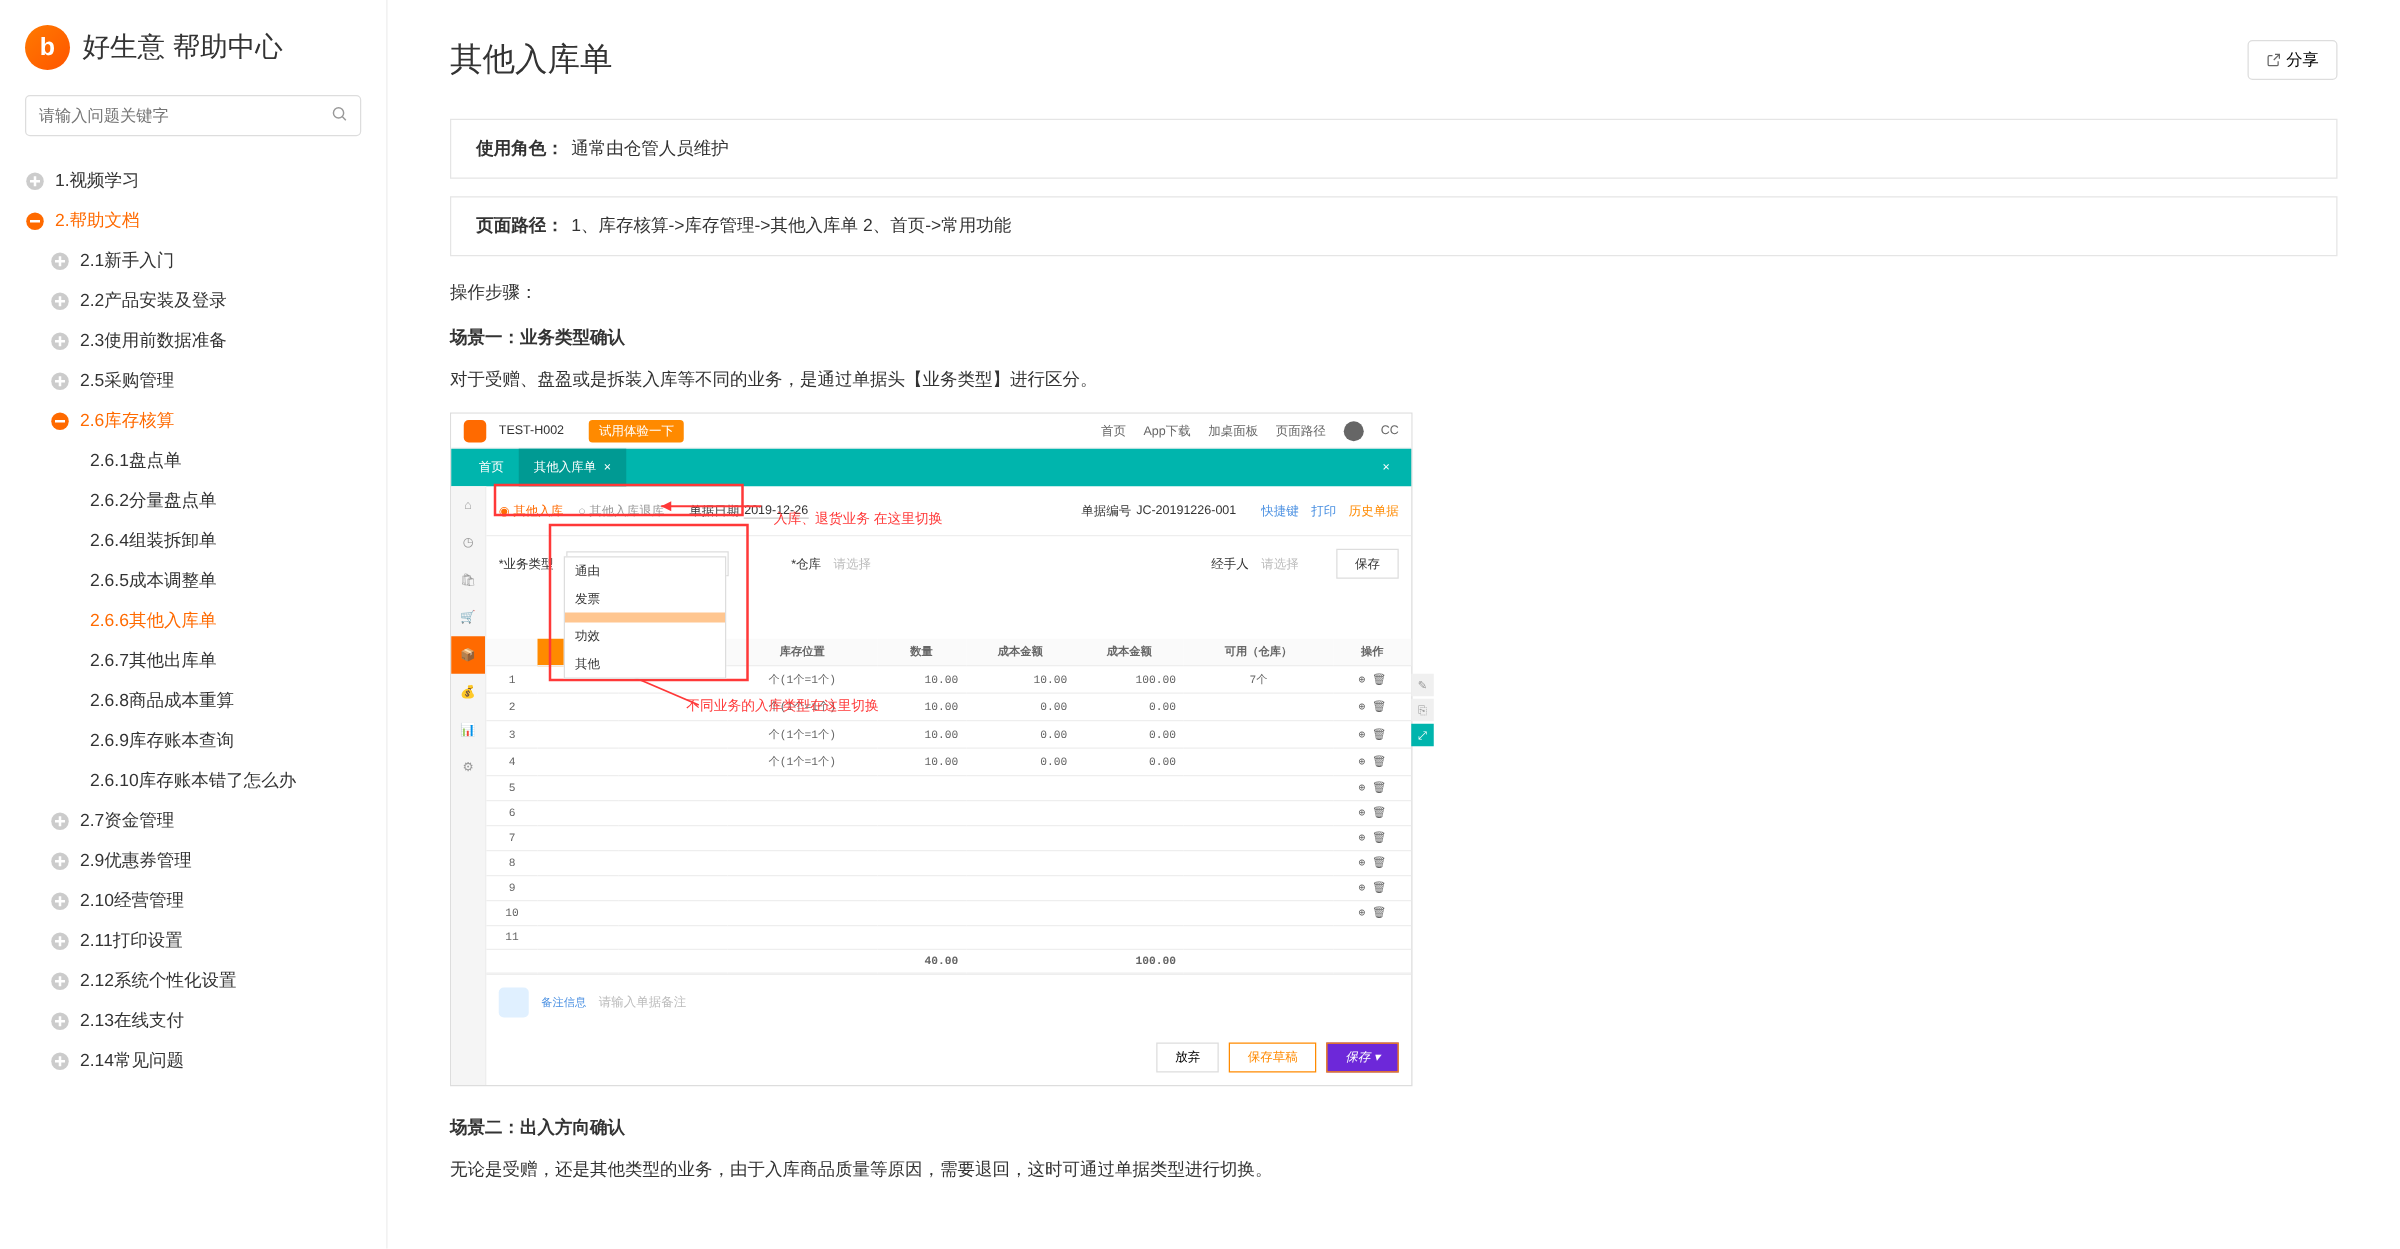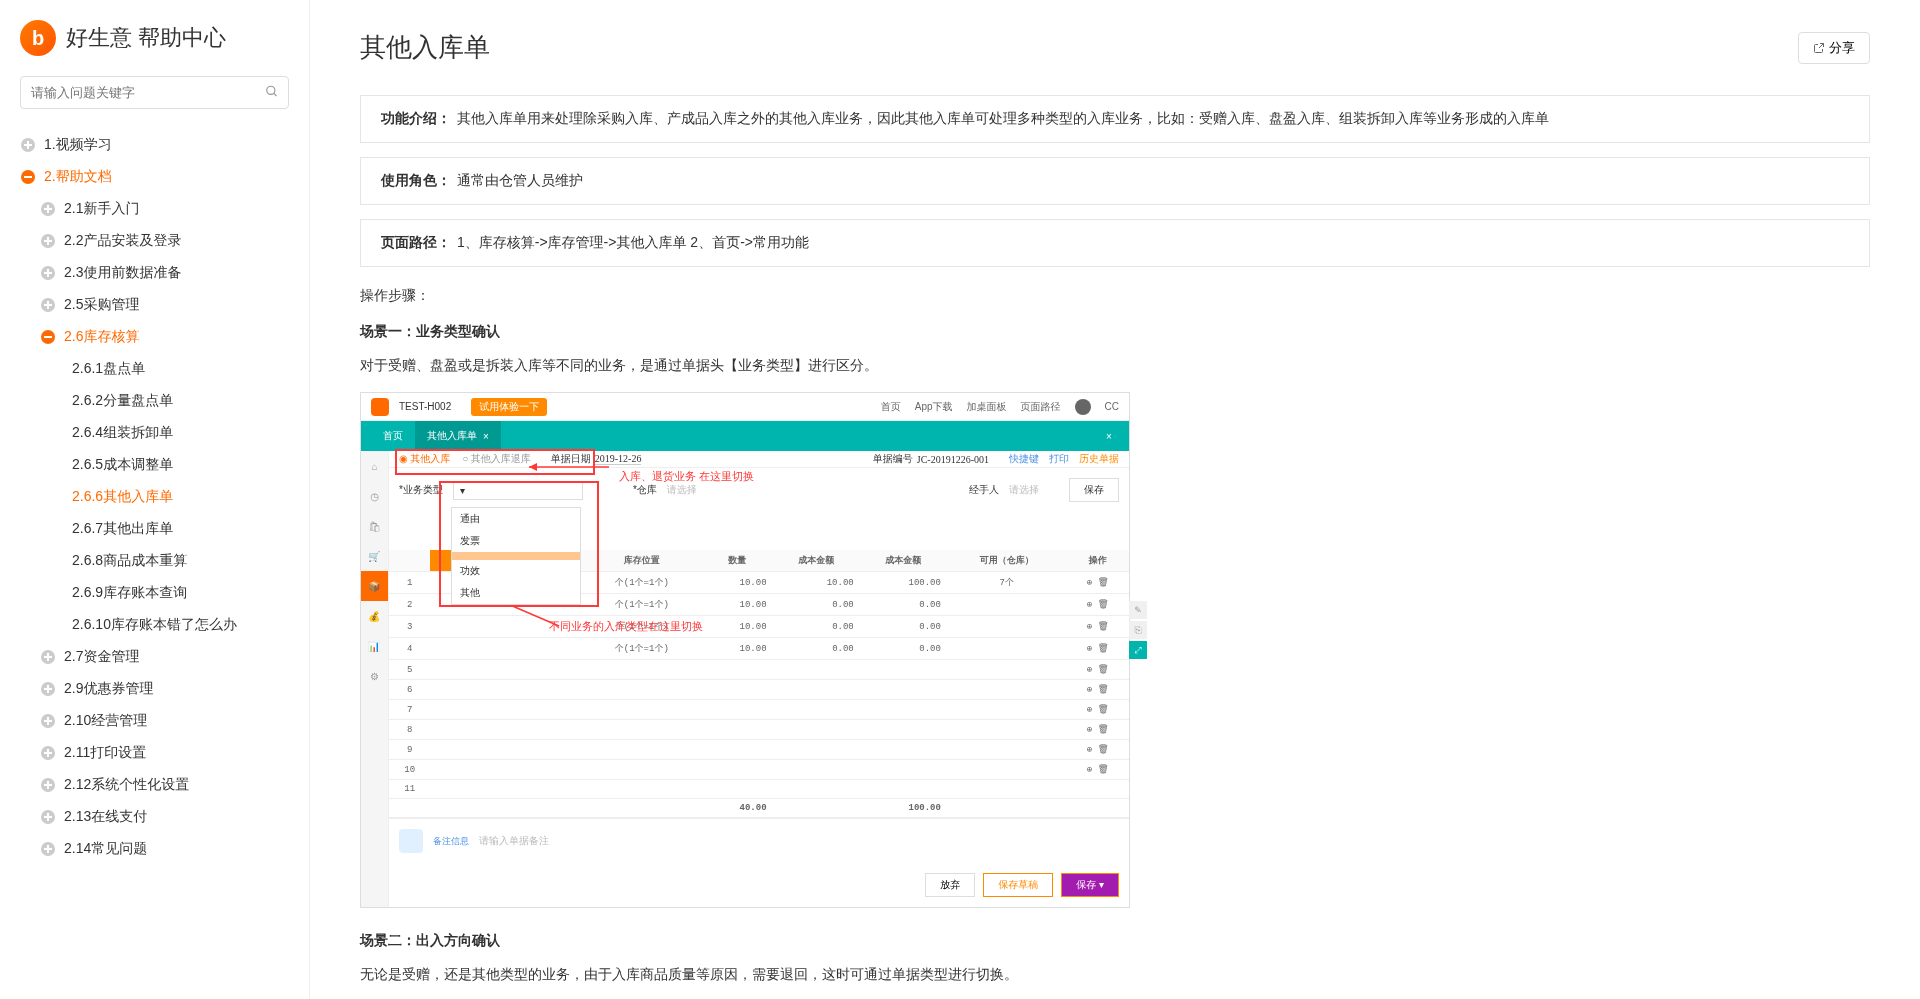--- a/index.html
+++ b/index.html
@@ -36,39 +36,39 @@
 .scene-text { margin-bottom: 12px; line-height: 1.8; }
 .screenshot { border: 1px solid #ddd; width: 770px; margin: 14px 0 24px; background: #fff; }
 .ss-top { background: #fff; height: 28px; display: flex; align-items: center; padding: 0 10px; border-bottom: 1px solid #eee; font-size: 10px; }
 .ss-logo { width: 18px; height: 18px; background: #ff6a00; border-radius: 4px; margin-right: 10px; }
 .ss-top-right { margin-left: auto; display: flex; gap: 14px; color: #666; align-items: center; }
 .ss-avatar { width: 16px; height: 16px; border-radius: 50%; background: #666; }
 .ss-tabs { background: #00b5ad; height: 30px; display: flex; align-items: center; padding: 0 10px; font-size: 10px; color: #fff; }
 .ss-tab { padding: 0 12px; height: 100%; display: flex; align-items: center; }
 .ss-tab.active { background: #009a93; }
 .ss-tab-close { margin-left: auto; width: 20px; text-align: center; }
-.ss-toolbar { height: 17px; display: flex; align-items: center; padding: 0 10px; font-size: 10px; border-bottom: 1px solid #eee; position: relative; font-family: Liberation Serif, serif; }
+.ss-toolbar { height: 40px; display: flex; align-items: center; padding: 0 10px; font-size: 10px; border-bottom: 1px solid #eee; position: relative; }
 .ss-leftnav { position: absolute; left: 0; top: 58px; bottom: 0; width: 28px; background: #f5f5f5; border-right: 1px solid #eee; }
 .ss-leftnav-item { height: 30px; display: flex; align-items: center; justify-content: center; color: #999; font-size: 10px; }
 .ss-leftnav-item.active { background: #ff6a00; color: #fff; }
 .ss-body { margin-left: 28px; padding: 0; position: relative; }
 .ss-redbox1 { border: 2px solid #ff3838; position: absolute; }
 .ss-annot { color: #ff3838; font-size: 11px; position: absolute; }
 .ss-field-row { display: flex; align-items: center; padding: 6px 10px; font-size: 10px; gap: 10px; }
 .ss-dropdown { border: 1px solid #ddd; width: 130px; padding: 3px 6px; background: #fff; }
 .ss-dd-list { position: absolute; background: #fff; border: 1px solid #ddd; width: 130px; z-index: 5; font-size: 10px; }
 .ss-dd-item { padding: 4px 8px; }
 .ss-dd-item.hover { background: #ffc690; }
 .ss-table { width: 100%; font-size: 9px; border-collapse: collapse; margin-top: 42px; font-family: Liberation Mono, monospace; }
 .ss-table th, .ss-table td { border-bottom: 1px solid #eee; padding: 4px 6px; text-align: center; color: #666; }
 .ss-table th { background: #fafafa; }
 .ss-table td.num { text-align: right; }
 .ss-footer-row { display: flex; justify-content: flex-end; gap: 8px; padding: 10px; }
 .ss-btn { padding: 4px 14px; font-size: 10px; border: 1px solid #ddd; background: #fff; }
-.ss-btn.primary { background: #a21caf; color: #fff; border-color: #ff8a00; }
+.ss-btn.primary { background: #6d28d9; color: #fff; border-color: #ff8a00; font-style: italic; }
 .ss-btn.outline { border-color: #ff8a00; color: #ff8a00; }
 .ss-remark { padding: 10px; font-size: 10px; color: #999; border-top: 1px solid #eee; display: flex; align-items: center; gap: 10px; }
 .ss-remark-icon { width: 24px; height: 24px; background: #e0f0ff; border-radius: 4px; }
 .ss-total-row td { font-weight: bold; }
 .ss-side-icons { position: absolute; right: -18px; top: 150px; width: 18px; }
 .ss-side-icon { width: 18px; height: 18px; background: #f0f0f0; margin-bottom: 2px; display: flex; align-items: center; justify-content: center; font-size: 9px; color: #999; }
 .ss-side-icon.active { background: #00b5ad; color: #fff; }
 .arrow-svg { position: absolute; pointer-events: none; }
 </style>
 </head>
@@ -208,23 +208,20 @@
     <div class="title-row">
       <h1 class="page-title">其他入库单</h1>
       <button class="share-btn">
         <svg width="12" height="12" viewBox="0 0 24 24" fill="none" stroke="#666" stroke-width="2">
             <path d="M14 3h7v7M21 3l-9 9M10 5H5a2 2 0 00-2 2v12a2 2 0 002 2h12a2 2 0 002-2v-5"></path>
           </svg>
         <span>分享</span>
       </button>
     </div>
 
-    <div class="info-box">
-      <span class="label-bold">功能介绍：</span><span>其他入库单用来处理除采购入库、产成品入库之外的其他入库业务，因此其他入库单可处理多种类型的入库业务，比如：受赠入库、盘盈入库、组装拆卸入库等业务形成的入库单</span>
-    </div>
     <div class="info-box">
       <span class="label-bold">使用角色：</span><span>通常由仓管人员维护</span>
     </div>
     <div class="info-box">
       <span class="label-bold">页面路径：</span><span>1、库存核算-&gt;库存管理-&gt;其他入库单 2、首页-&gt;常用功能</span>
     </div>
 
     <div class="steps-label">操作步骤：</div>
     <div class="scene-title">场景一：业务类型确认</div>
     <div class="scene-text">对于受赠、盘盈或是拆装入库等不同的业务，是通过单据头【业务类型】进行区分。</div>

